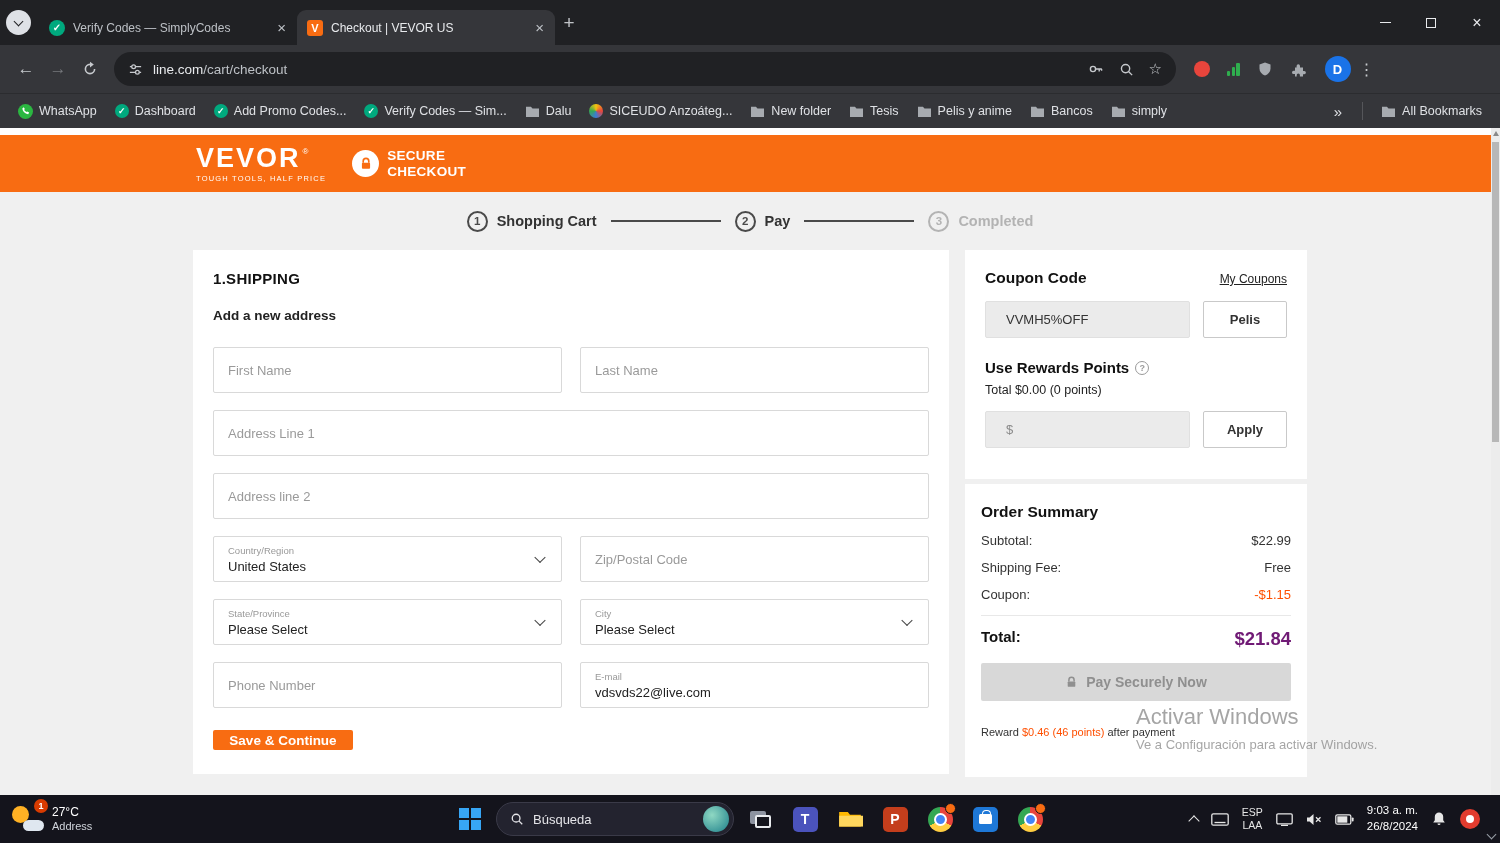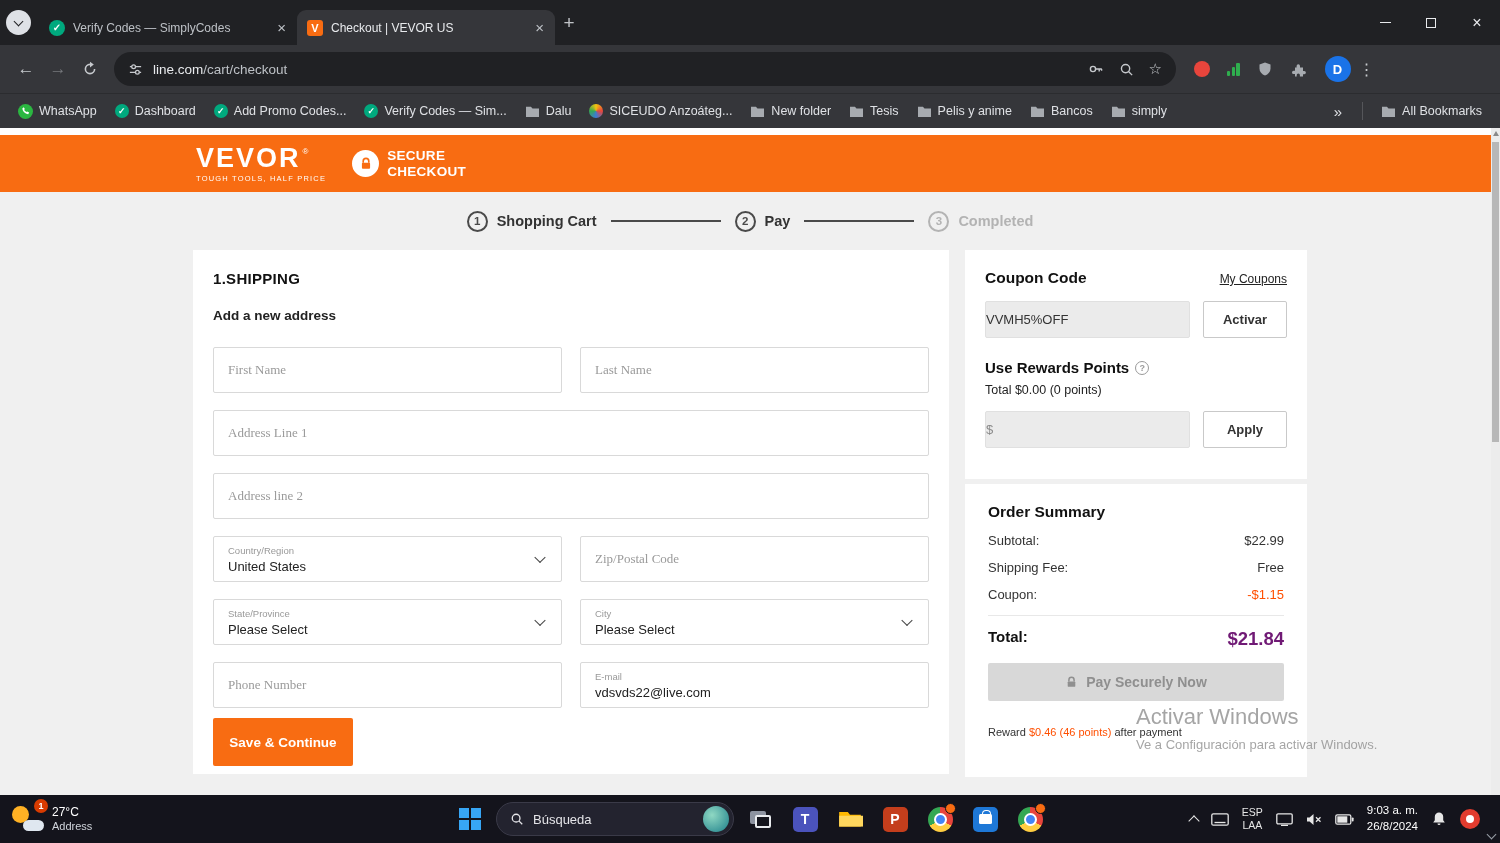--- a/index.html
+++ b/index.html
@@ -70,36 +70,36 @@
   .step.inactive .step-label { color:#b3b3b3; }
   .connector { width:110px; height:2px; background:#4a4a4a; margin:0 14px; }
 
   .page-body { display:flex; justify-content:center; gap:16px; }
   .shipping-card { width:756px; height:524px; background:#fff; padding:20px 20px 0; }
   .ship-title { font-size:15px; font-weight:bold; color:#111; letter-spacing:0.3px; margin-bottom:21px; }
   .ship-sub { font-size:13.5px; font-weight:bold; color:#222; margin-bottom:24px; }
   .form-grid { display:grid; grid-template-columns:1fr 1fr; column-gap:18px; row-gap:17px; }
   .field { position:relative; height:46px; border:1px solid #d9d9d9; border-radius:2px; background:#fff; display:flex; flex-direction:column; justify-content:center; padding:0 14px; }
   .field.full { grid-column:1 / -1; }
-  .field input { border:none; outline:none; width:100%; font-size:13px; color:#333; background:transparent; font-family:Liberation Serif, serif; }
+  .field input { border:none; outline:none; width:100%; font-size:13px; color:#333; background:transparent; font-family:Liberation Sans, sans-serif; }
   .field input::placeholder { color:#9a9a9a; }
   .sel-label { font-size:9.5px; color:#999; margin-bottom:3px; }
   .sel-value { font-size:13px; color:#222; }
   .field.select { padding-right:36px; cursor:pointer; }
   .sel-chev { position:absolute; right:17px; top:50%; width:8px; height:8px; border-right:1.6px solid #444; border-bottom:1.6px solid #444; transform:translateY(-70%) rotate(45deg); }
-  .save-btn { margin-top:10px; width:140px; height:48px; background:#f86c12; color:#fff; border:none; border-radius:2px; font-size:13.5px; font-weight:bold; font-family:inherit; cursor:pointer; }
+  .save-btn { margin-top:22px; width:140px; height:20px; background:#f86c12; color:#fff; border:none; border-radius:2px; font-size:13.5px; font-weight:bold; font-family:inherit; cursor:pointer; }
 
   .right-col { width:342px; display:flex; flex-direction:column; gap:5px; }
   .coupon-card { height:229px; background:#fff; padding:19px 20px; }
-  .summary-card { height:293px; background:#fff; padding:19px 23px; }
+  .summary-card { height:293px; background:#fff; padding:19px 16px; }
   .card-head { display:flex; align-items:baseline; justify-content:space-between; }
   .card-title { font-size:15.5px; font-weight:bold; color:#111; }
   .my-coupons { font-size:12px; color:#222; text-decoration:underline; cursor:pointer; }
   .input-row { display:flex; gap:13px; margin-top:14px; }
-  .gray-box { flex:1; height:37px; background:#ebebeb; border:1px solid #e0e0e0; border-radius:2px; display:flex; align-items:center; padding:0 0; font-size:13px; color:#333; }
+  .gray-box { flex:1; height:37px; background:#ebebeb; border:1px solid #e0e0e0; border-radius:2px; display:flex; align-items:center; padding:0 20px; font-size:13px; color:#333; }
   .gray-box.dim { color:#8b8b8b; }
   .ghost-btn { width:84px; height:37px; background:#fff; border:1px solid #c9c9c9; border-radius:2px; font-size:13px; font-weight:bold; color:#333; font-family:inherit; cursor:pointer; }
   .rewards-head { margin-top:21px; display:flex; align-items:center; gap:6px; font-size:15px; font-weight:bold; color:#111; }
   .info-ic { width:14px; height:14px; border-radius:50%; border:1px solid #9a9a9a; color:#9a9a9a; font-size:9px; font-weight:bold; display:flex; align-items:center; justify-content:center; }
   .rewards-total { margin-top:7px; font-size:12.5px; color:#222; }
 
   .sum-row { display:flex; justify-content:space-between; font-size:13px; color:#333; margin-top:12px; }
   .sum-row:first-of-type { margin-top:16px; }
   .sum-val.discount { color:#ff4f00; }
   .divider { border-top:1px solid #e8e8e8; margin-top:13px; }
@@ -404,21 +404,21 @@
       </div>
 
       <div class="right-col">
         <div class="coupon-card">
           <div class="card-head">
             <span class="card-title">Coupon Code</span>
             <span class="my-coupons">My Coupons</span>
           </div>
           <div class="input-row">
             <div class="gray-box">VVMH5%OFF</div>
-            <button class="ghost-btn">Activar</button>
+            <button class="ghost-btn">Pelis</button>
           </div>
           <div class="rewards-head">
             <span>Use Rewards Points</span>
             <span class="info-ic">?</span>
           </div>
           <div class="rewards-total">Total $0.00 (0 points)</div>
           <div class="input-row">
             <div class="gray-box dim">$</div>
             <button class="ghost-btn">Apply</button>
           </div>

